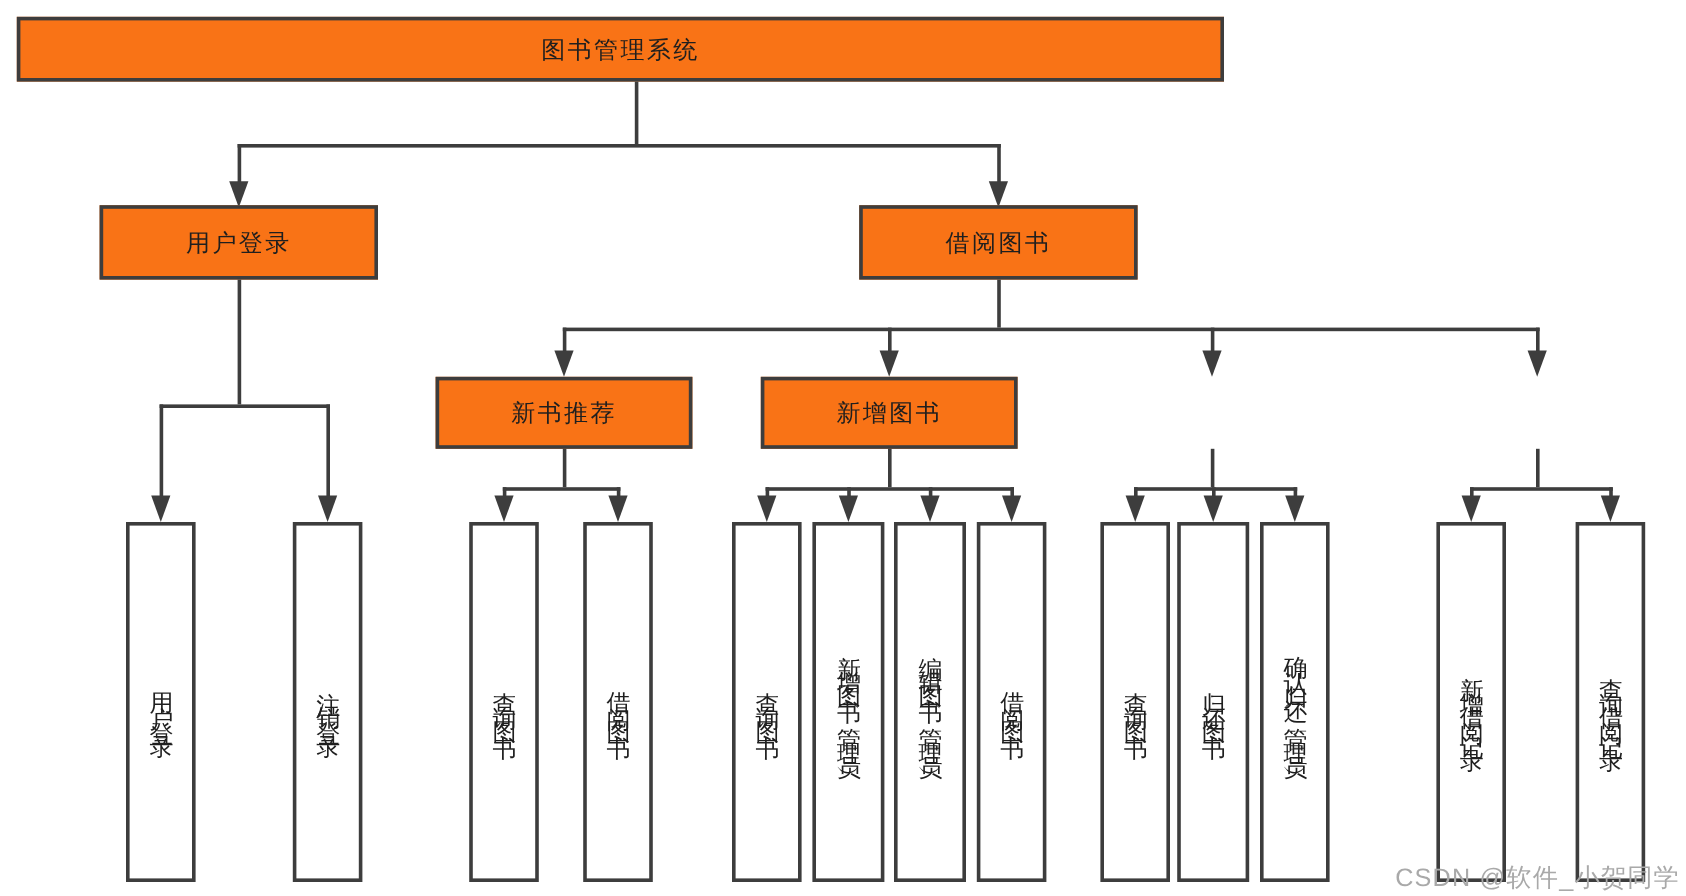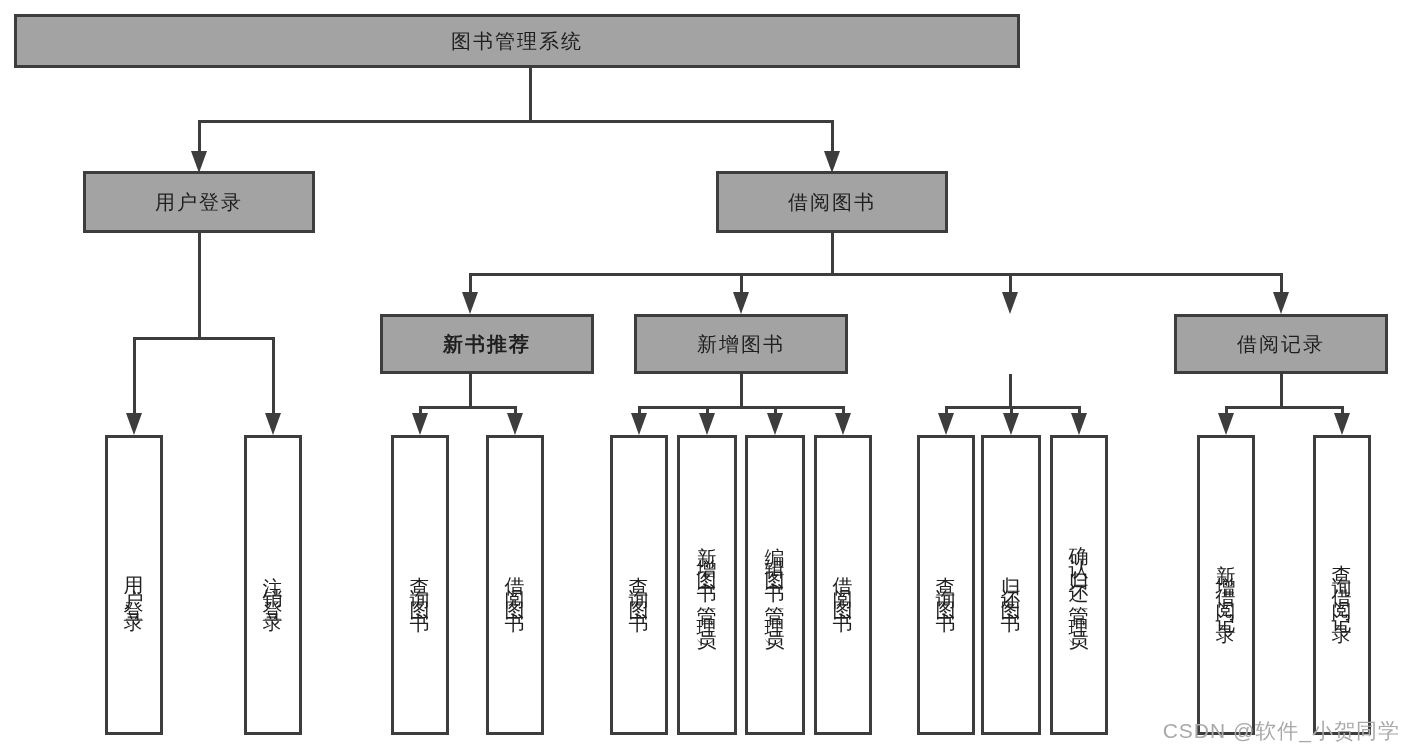--- a/index.html
+++ b/index.html
@@ -7,21 +7,21 @@
     --text:#1f1f1f;
     --watermark:#a9a9a9;
     --background:#ffffff;
   }
   html,body{margin:0;padding:0;background:var(--background);}
   body{font-family:"Liberation Sans","DejaVu Sans",sans-serif;color:var(--text);}
   .canvas{position:relative;width:1405px;height:747px;background:var(--background);overflow:hidden;}
 
   .box{
     position:absolute;
-    background:#a3a3a3;
+    background:#f97316;
     border:3px solid var(--line);
     box-sizing:border-box;
     display:flex;align-items:center;justify-content:center;
   }
   .box .lbl{font-size:20px;letter-spacing:2px;white-space:nowrap;}
 
   .leaf{
     position:absolute;
     top:435px;height:300px;
     background:#fff;
@@ -91,28 +91,25 @@
   <div class="hline" style="left:468.5px;top:273px;width:814px;"></div>
   <div class="vline" style="left:468.5px;top:273px;height:21px;"></div>
   <div class="arrow" style="left:462px;top:292px;"></div>
   <div class="vline" style="left:739.5px;top:273px;height:21px;"></div>
   <div class="arrow" style="left:733px;top:292px;"></div>
   <div class="vline" style="left:1008.5px;top:273px;height:21px;"></div>
   <div class="arrow" style="left:1002px;top:292px;"></div>
   <div class="vline" style="left:1279.5px;top:273px;height:21px;"></div>
   <div class="arrow" style="left:1273px;top:292px;"></div>
 
-  <div class="box" style="left:380px;top:314px;width:214px;height:60px;font-weight:bold;">
+  <div class="box" style="left:363px;top:314px;width:214px;height:60px;">
     <span class="lbl">新书推荐</span>
   </div>
   <div class="box" style="left:634px;top:314px;width:214px;height:60px;">
     <span class="lbl">新增图书</span>
-  </div>
-  <div class="box" style="left:1174px;top:314px;width:214px;height:60px;">
-    <span class="lbl">借阅记录</span>
   </div>
 
   <div class="vline" style="left:468.5px;top:374px;height:32px;"></div>
   <div class="hline" style="left:418.5px;top:406px;width:98px;"></div>
   <div class="vline" style="left:418.5px;top:406px;height:9px;"></div>
   <div class="arrow" style="left:412px;top:413px;"></div>
   <div class="vline" style="left:513.5px;top:406px;height:9px;"></div>
   <div class="arrow" style="left:507px;top:413px;"></div>
 
   <div class="vline" style="left:739.5px;top:374px;height:32px;"></div>

